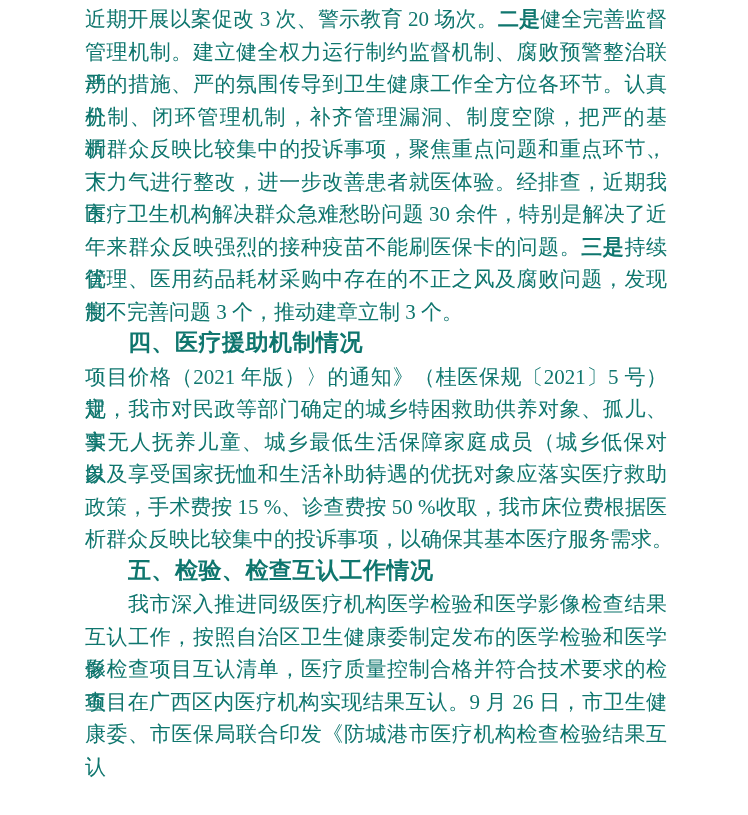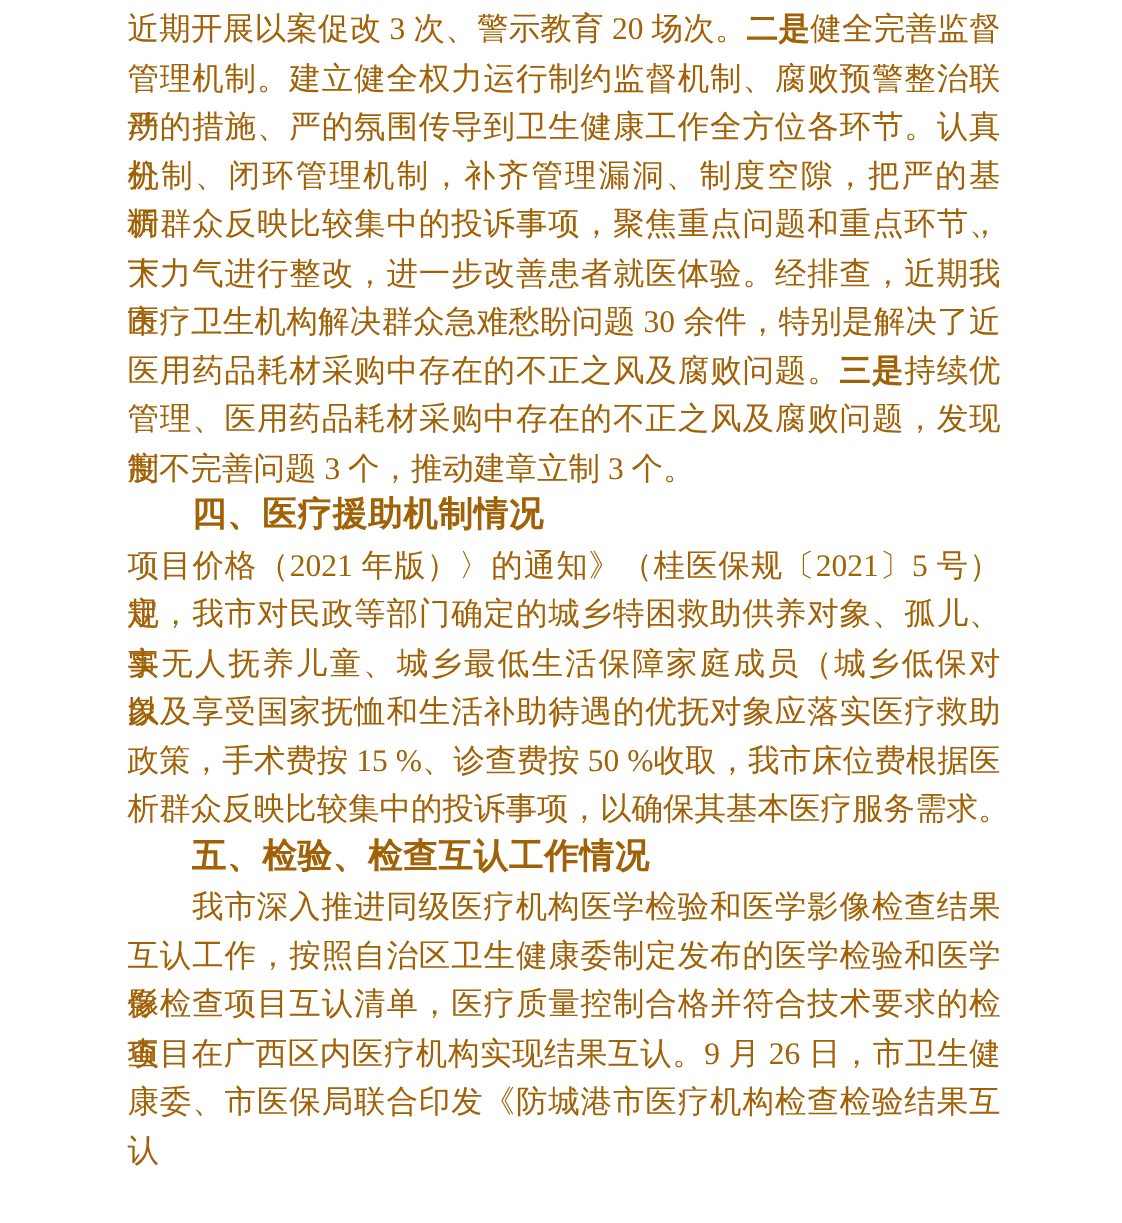--- a/index.html
+++ b/index.html
@@ -38,29 +38,29 @@
     font-family: Liberation Mono, monospace;
     font-weight: bold;
     font-size: 23px;
     letter-spacing: 0.5px;
   }
 </style>
 </head>
 <body>
 
 <div class="page">
-  <div class="doc" style="color: #a16207;">
+  <div class="doc" style="color: #0f766e;">
       <div class="line justify"><span>近期开展以案促改 3 次、警示教育 20 场次。</span><span class="bold">二是</span><span>健全完善监督</span></div>
       <div class="line justify"><span>管理机制。建立健全权力运行制约监督机制、腐败预警整治联动</span></div>
       <div class="line justify"><span>严的措施、严的氛围传导到卫生健康工作全方位各环节。认真分</span></div>
       <div class="line justify"><span>机制、闭环管理机制，补齐管理漏洞、制度空隙，把严的基调、</span></div>
       <div class="line justify"><span>析群众反映比较集中的投诉事项，聚焦重点问题和重点环节，下</span></div>
       <div class="line justify"><span>大力气进行整改，进一步改善患者就医体验。经排查，近期我市</span></div>
       <div class="line justify"><span>医疗卫生机构解决群众急难愁盼问题 30 余件，特别是解决了近</span></div>
-      <div class="line justify"><span>医用药品耗材采购中存在的不正之风及腐败问题。</span><span class="bold">三是</span><span>持续优</span></div>
+      <div class="line justify"><span>年来群众反映强烈的接种疫苗不能刷医保卡的问题。</span><span class="bold">三是</span><span>持续优</span></div>
       <div class="line justify"><span>管理、医用药品耗材采购中存在的不正之风及腐败问题，发现制</span></div>
       <div class="line"><span>度不完善问题 3 个，推动建章立制 3 个。</span></div>
       <div class="line heading indent"><span class="bold">四、医疗援助机制情况</span></div>
       <div class="line justify"><span>项目价格（2021 年版）〉的通知》（桂医保规〔2021〕5 号）规</span></div>
       <div class="line justify"><span>定，我市对民政等部门确定的城乡特困救助供养对象、孤儿、事</span></div>
       <div class="line justify"><span>实无人抚养儿童、城乡最低生活保障家庭成员（城乡低保对象），</span></div>
       <div class="line justify"><span>以及享受国家抚恤和生活补助待遇的优抚对象应落实医疗救助</span></div>
       <div class="line justify"><span>政策，手术费按 15 %、诊查费按 50 %收取，我市床位费根据医</span></div>
       <div class="line"><span>析群众反映比较集中的投诉事项，以确保其基本医疗服务需求。</span></div>
       <div class="line heading indent"><span class="bold">五、检验、检查互认工作情况</span></div>

